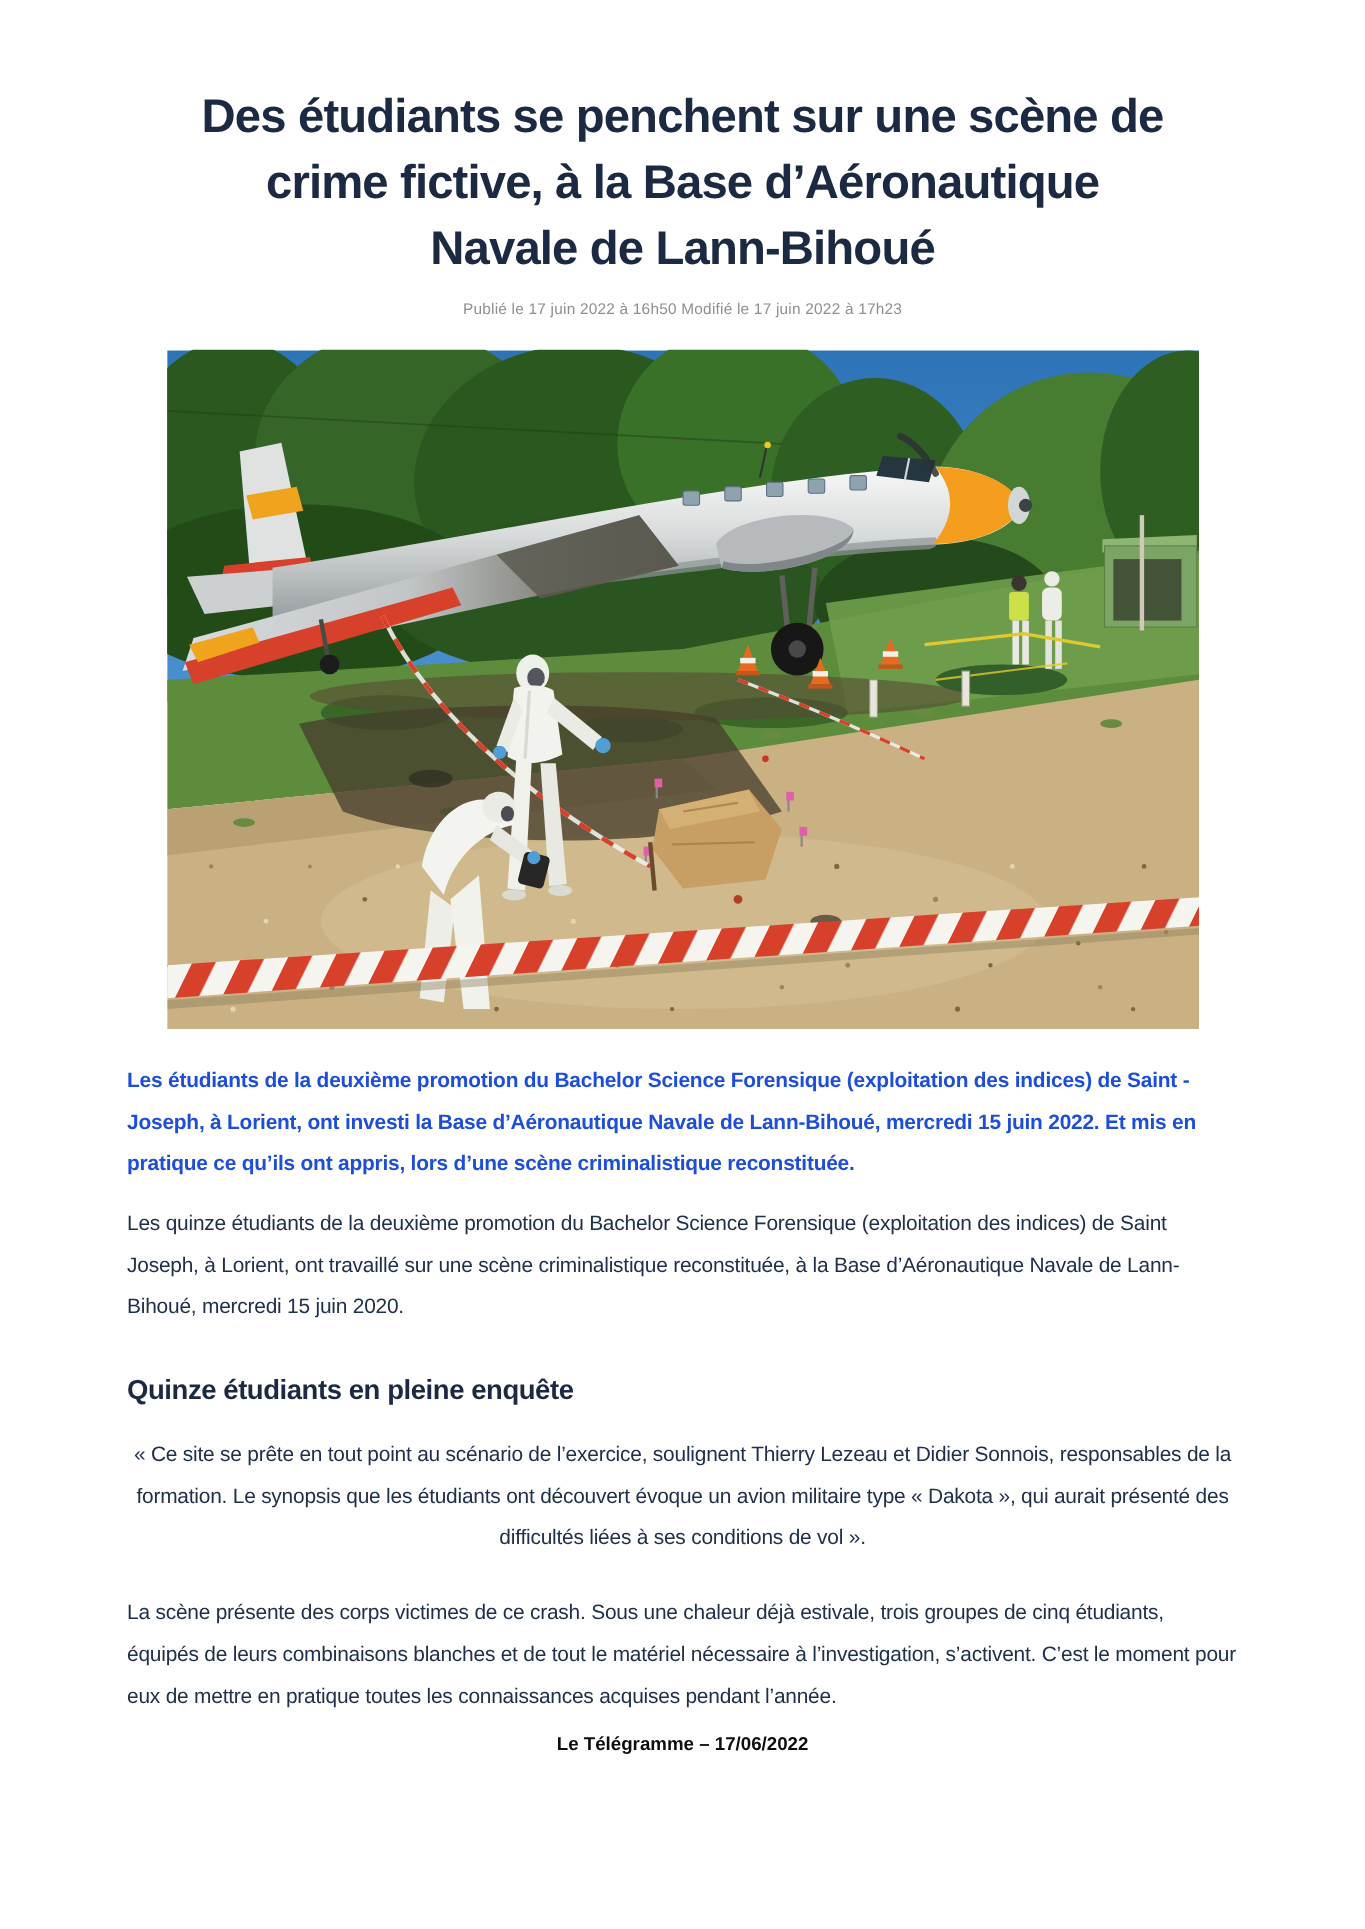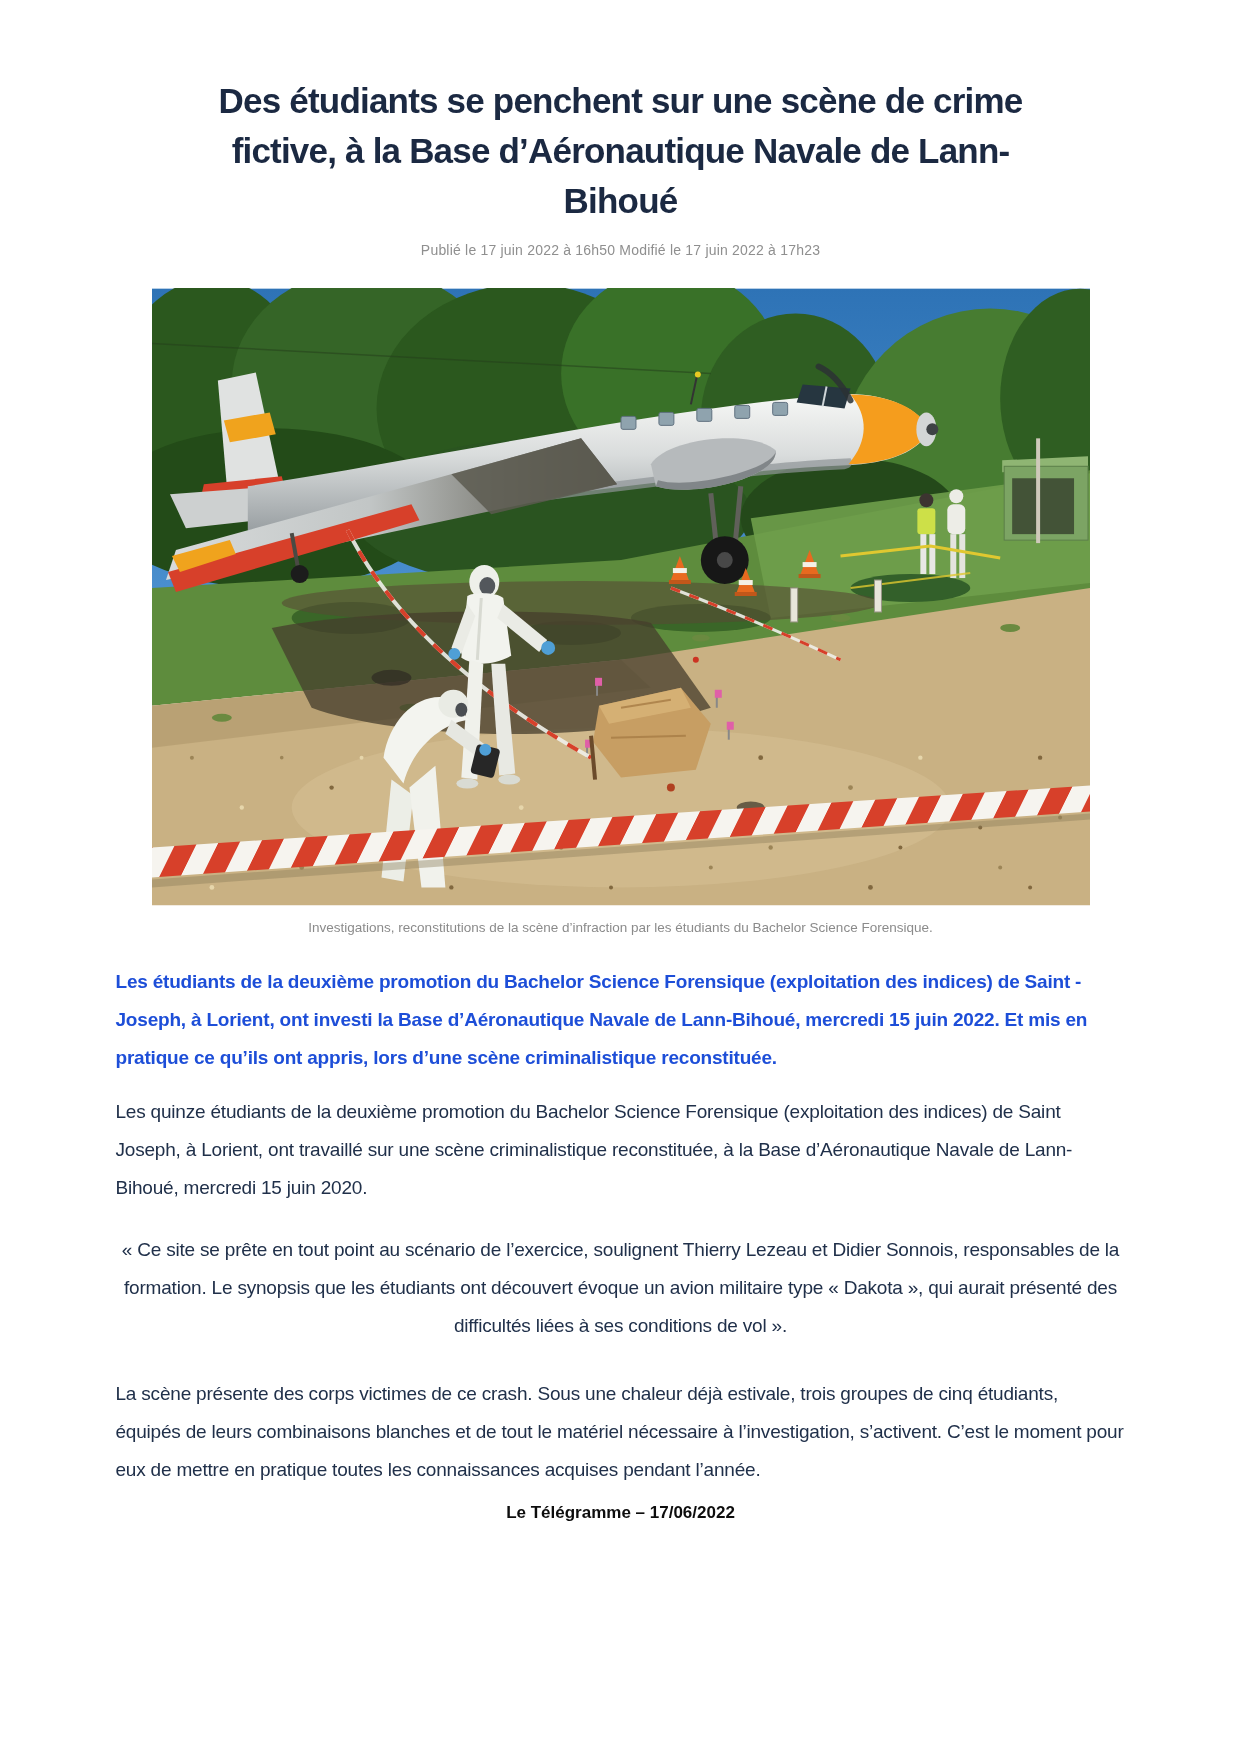--- a/index.html
+++ b/index.html
@@ -3,21 +3,21 @@
 <meta charset="utf-8">
 <style>
   html,body{margin:0;padding:0;background:#ffffff;}
   .page{
     position:relative;
     width:1241px;height:1754px;margin:0 auto;background:#fff;
     font-family:"Liberation Sans",sans-serif;overflow:hidden;
   }
   .title{
     width:880px;margin:0 auto;padding-top:76px;
-    font-size:35px;line-height:50px;font-weight:700;letter-spacing:-0.8px;
+    font-size:43px;line-height:60px;font-weight:700;letter-spacing:-0.8px;
     color:#1b2942;text-align:center;
   }
   .meta{
     margin-top:16px;text-align:center;
     font-size:14px;color:#8f8f8f;letter-spacing:0.2px;
   }
   .photo-wrap{width:938px;margin:30px auto 0;}
   .photo-wrap svg{display:block;}
   .caption{
     margin-top:14px;text-align:center;
@@ -297,24 +297,24 @@
         <path d="M258,500 L270,600 L294,600 L284,478 Z" fill="#f1f2ec"></path>
       </g>
 
       <g>
         <polygon points="0,592 940,526 940,532 0,600" fill="#8a7a57" opacity="0.4"></polygon>
         <polygon points="0,560 940,498 940,524 0,590" fill="url(#tapePat)"></polygon>
       </g>
     </svg>
   </div>
 
-  <div class="caption">Investigations, reconstitutions de la scène d’infraction par les étudiants du Bachelor Science Forensique.</div>
 
   <div class="body-col">
     <p class="lead">Les étudiants de la deuxième promotion du Bachelor Science Forensique (exploitation des indices) de Saint -Joseph, à Lorient, ont investi la Base d’Aéronautique Navale de Lann-Bihoué, mercredi 15 juin 2022. Et mis en pratique ce qu’ils ont appris, lors d’une scène criminalistique reconstituée.</p>
     <p class="p-standard">Les quinze étudiants de la deuxième promotion du Bachelor Science Forensique (exploitation des indices) de Saint Joseph, à Lorient, ont travaillé sur une scène criminalistique reconstituée, à la Base d’Aéronautique Navale de Lann-Bihoué, mercredi 15 juin 2020.</p>
+    <h2 class="section-h">Quinze étudiants en pleine enquête</h2>
     <p class="p-quote">« Ce site se prête en tout point au scénario de l’exercice, soulignent Thierry Lezeau et Didier Sonnois, responsables de la formation. Le synopsis que les étudiants ont découvert évoque un avion militaire type « Dakota », qui aurait présenté des difficultés liées à ses conditions de vol ».</p>
     <p class="p-closing">La scène présente des corps victimes de ce crash. Sous une chaleur déjà estivale, trois groupes de cinq étudiants, équipés de leurs combinaisons blanches et de tout le matériel nécessaire à l’investigation, s’activent. C’est le moment pour eux de mettre en pratique toutes les connaissances acquises pendant l’année.</p>
   </div>
 
   <div class="source-footer">Le Télégramme – 17/06/2022</div>
 
 </div>
 
 </body></html>

